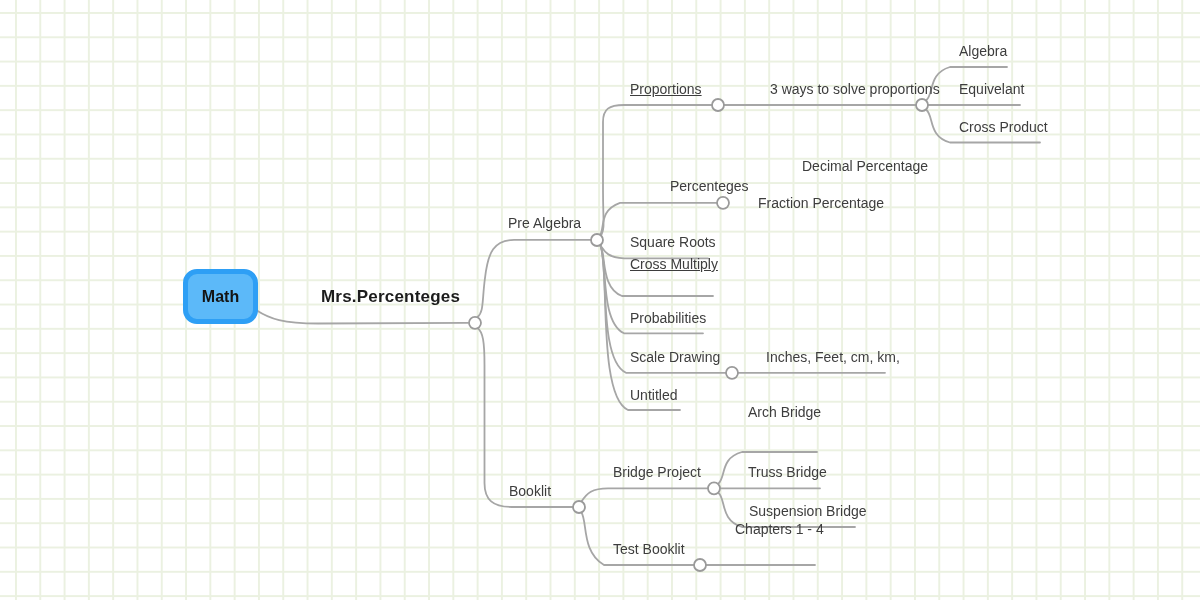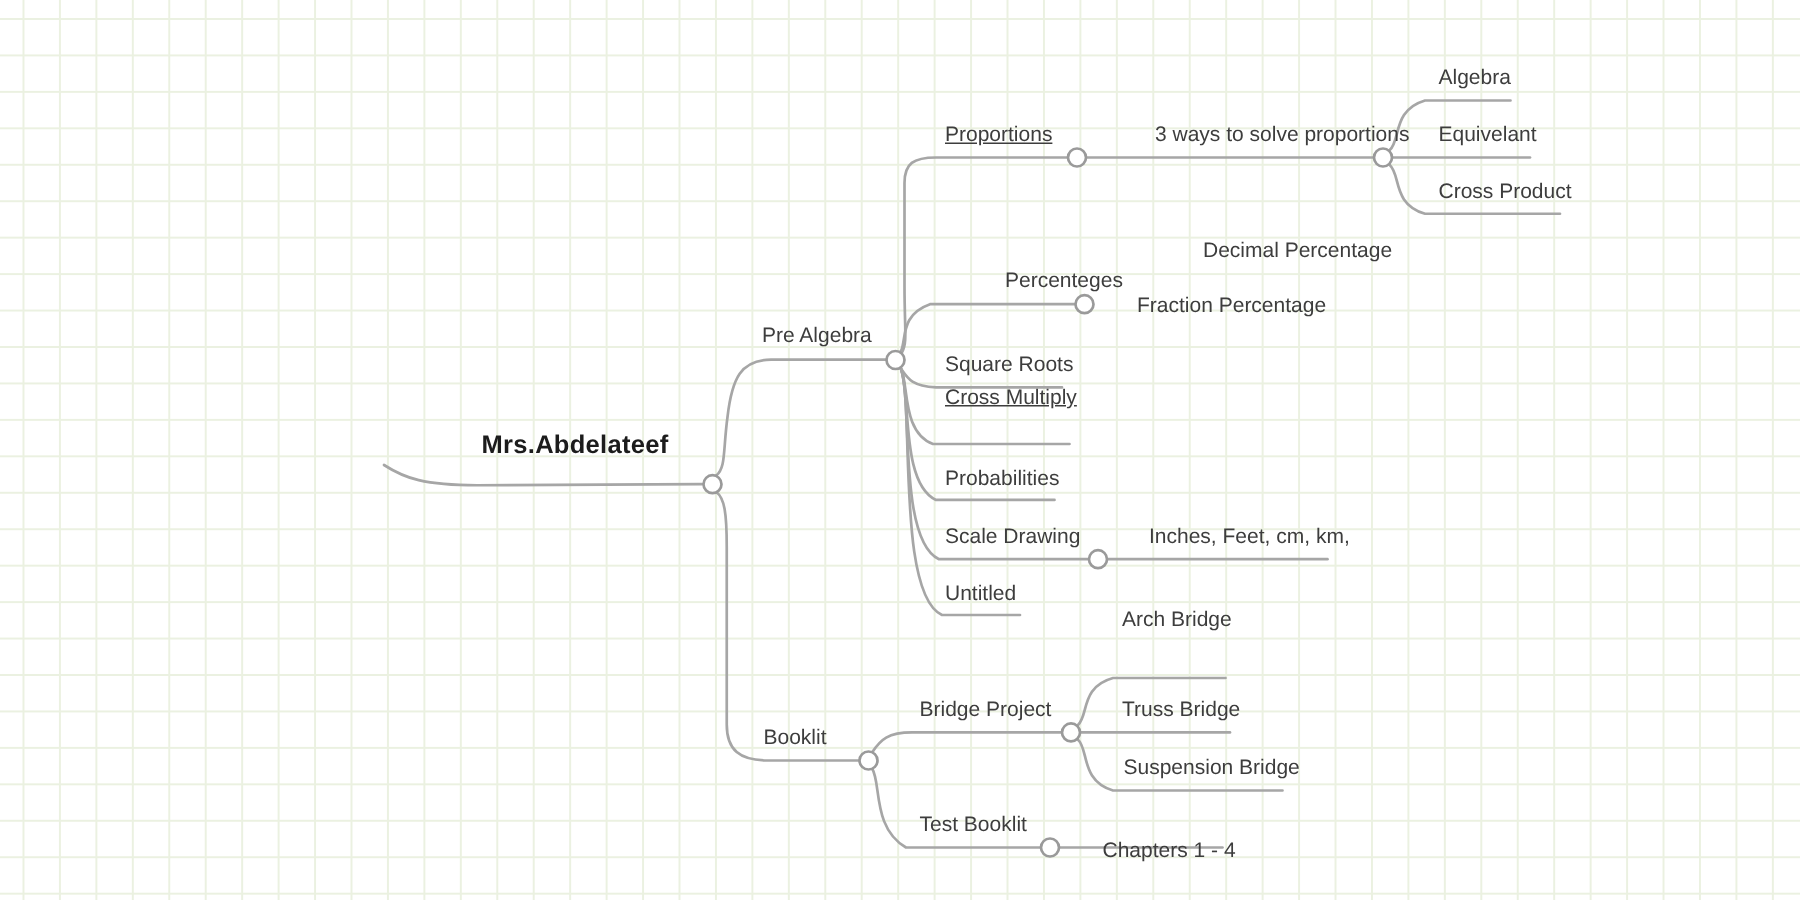--- a/index.html
+++ b/index.html
@@ -100,22 +100,25 @@
     <circle cx="597" cy="240" r="6"></circle>
     <circle cx="718" cy="105" r="6"></circle>
     <circle cx="922" cy="105" r="6"></circle>
     <circle cx="723" cy="202.8" r="6"></circle>
     <circle cx="732" cy="372.8" r="6"></circle>
     <circle cx="579" cy="507" r="6"></circle>
     <circle cx="714" cy="488.3" r="6"></circle>
     <circle cx="700" cy="565" r="6"></circle>
   </svg>
 
+  <div class="root-node">
+    <span>Math</span>
+  </div>
 
-  <div class="label label-teacher" style="left:321px; top:287px;">Mrs.Abdelateef</div>
+  <div class="label label-teacher" style="left:321px; top:287px;">Mrs.Percenteges</div>
 
   <div class="label" style="left:508px; top:215px;">Pre Algebra</div>
 
   <div class="label" style="left:630px; top:81px;text-decoration:underline;">Proportions</div>
   <div class="label" style="left:752px; top:81px;margin-left:18px;">3 ways to solve proportions</div>
   <div class="label" style="left:959px; top:43px;">Algebra</div>
   <div class="label" style="left:959px; top:81px;">Equivelant</div>
   <div class="label" style="left:959px; top:119px;">Cross Product</div>
 
   <div class="label" style="left:630px; top:178px;margin-left:40px;">Percenteges</div>
@@ -128,15 +131,15 @@
   <div class="label" style="left:630px; top:349px;">Scale Drawing</div>
   <div class="label" style="left:766px; top:349px;">Inches, Feet, cm, km,</div>
   <div class="label" style="left:630px; top:387px;">Untitled</div>
 
   <div class="label" style="left:509px; top:483px;">Booklit</div>
   <div class="label" style="left:613px; top:464px;">Bridge Project</div>
   <div class="label" style="left:748px; top:404px;">Arch Bridge</div>
   <div class="label" style="left:748px; top:464px;">Truss Bridge</div>
   <div class="label" style="left:749px; top:503px;">Suspension Bridge</div>
   <div class="label" style="left:613px; top:541px;">Test Booklit</div>
-  <div class="label" style="left:735px; top:558px;">Chapters 1 - 4</div>
+  <div class="label" style="left:735px; top:521px;">Chapters 1 - 4</div>
 
 </div>
 
 </body></html>

